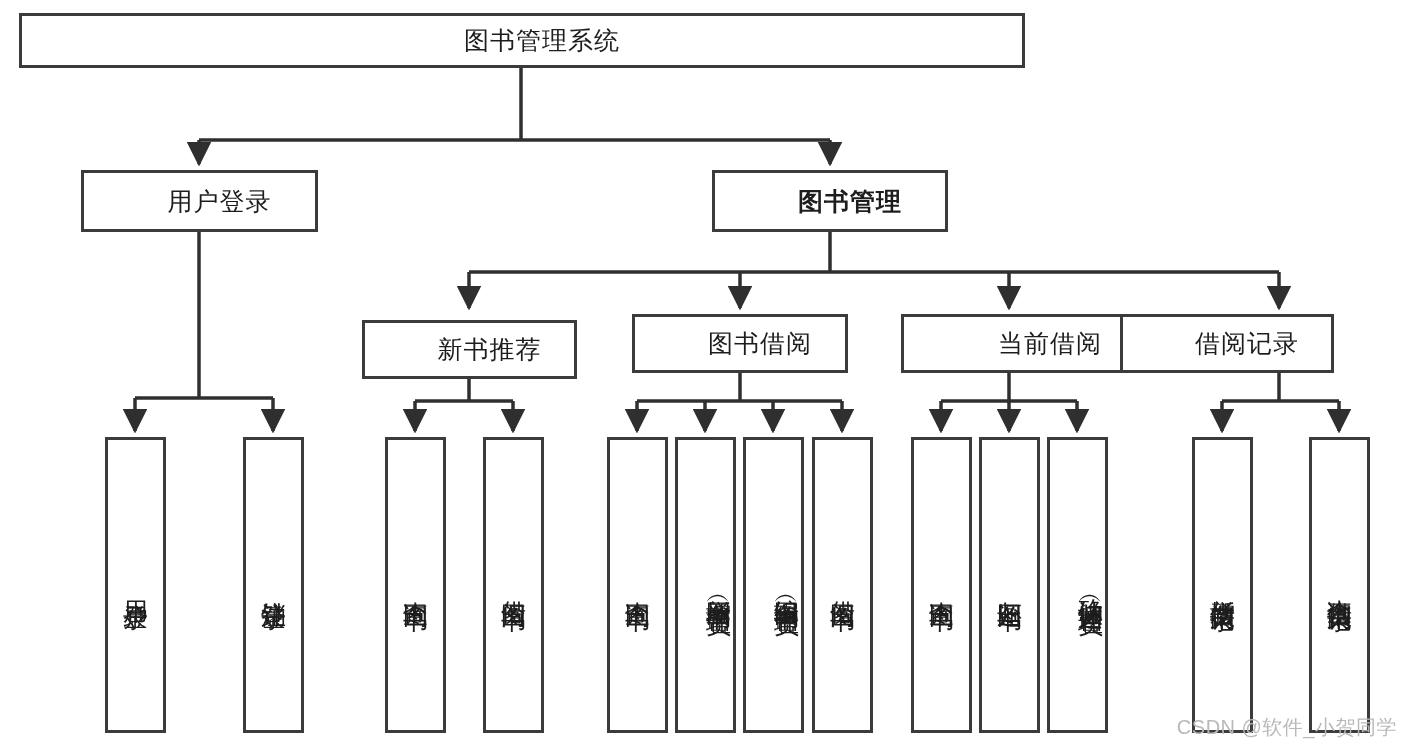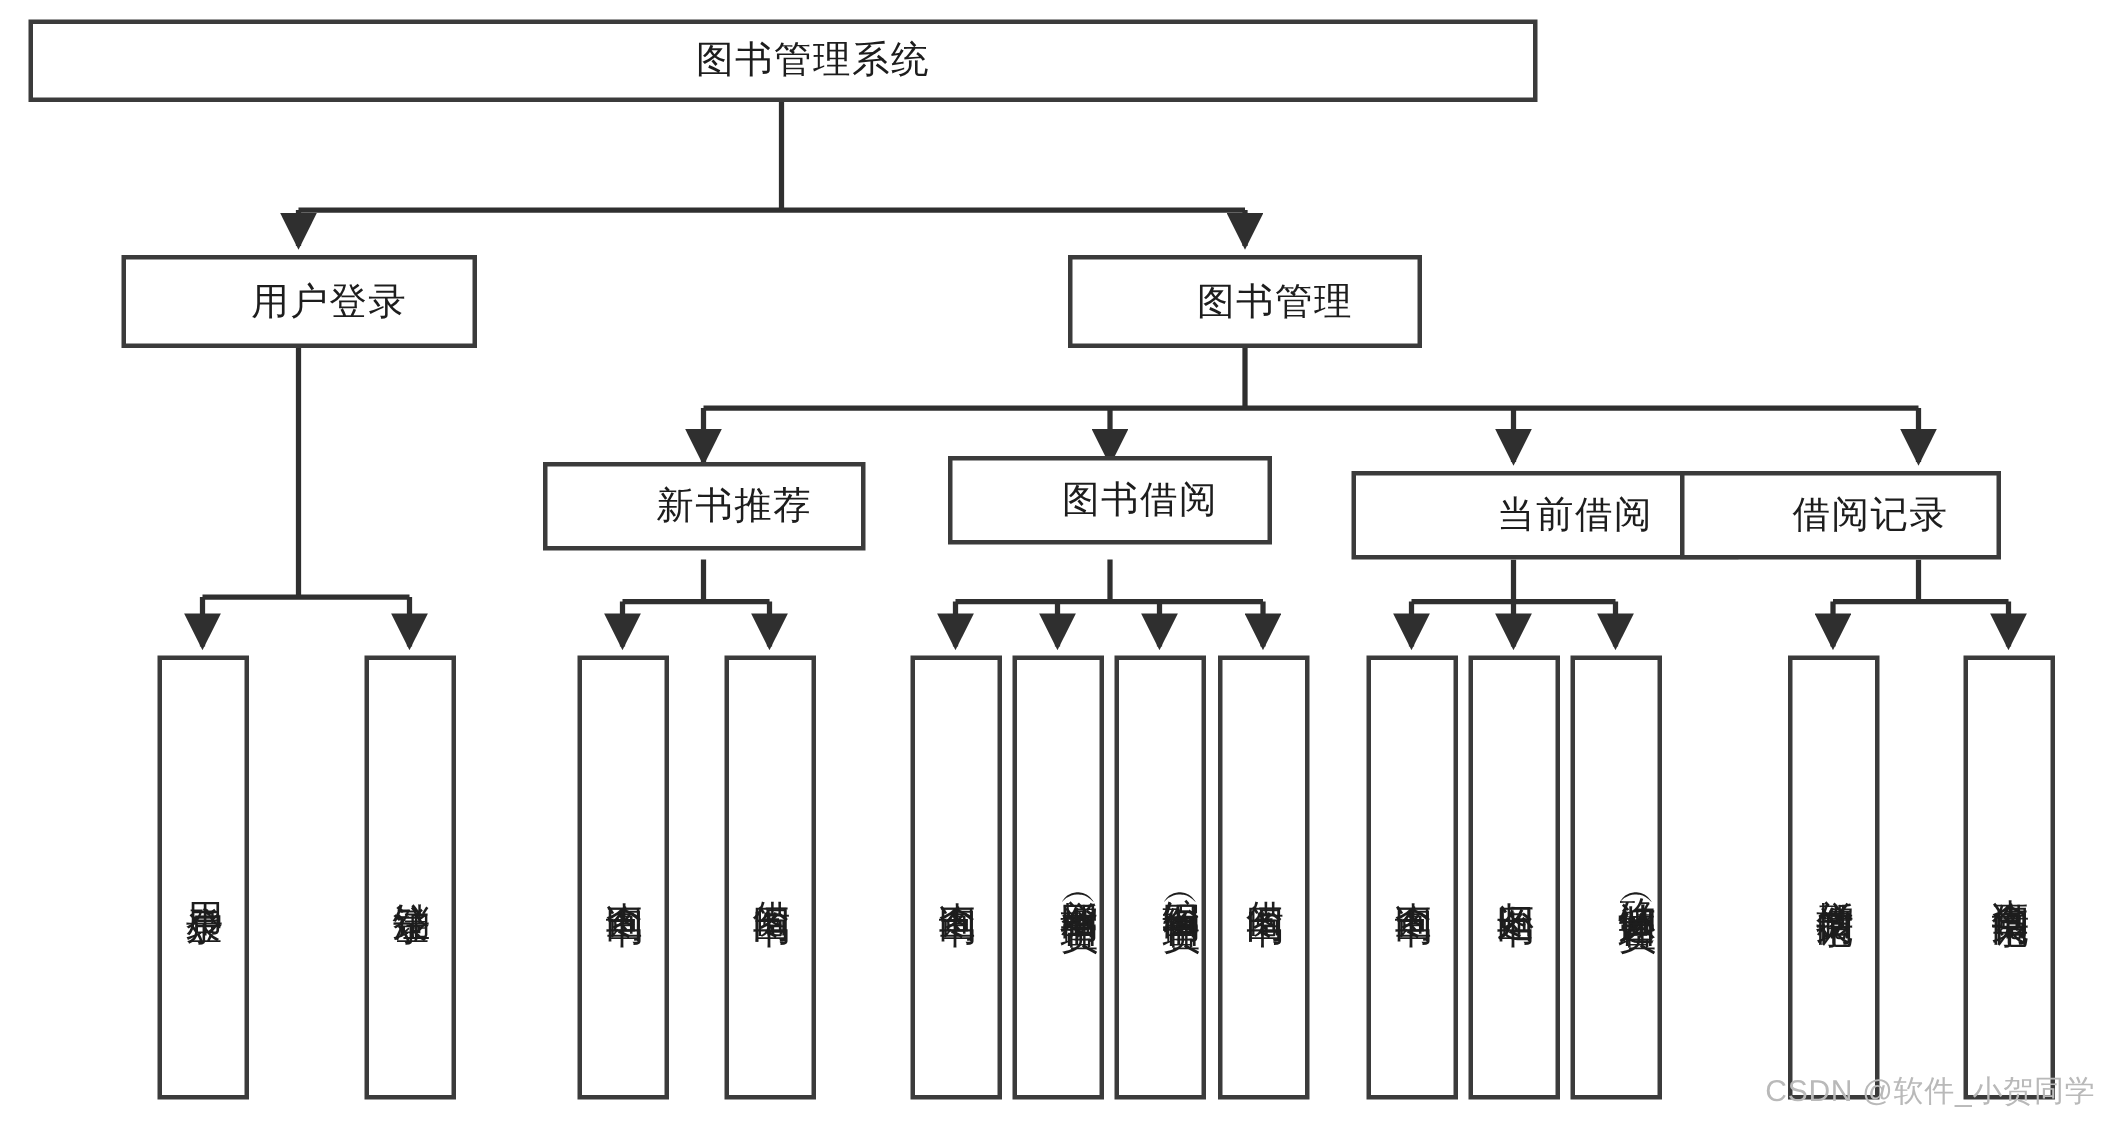--- a/index.html
+++ b/index.html
@@ -128,29 +128,29 @@
   </svg>
 
   <div class="node horiz" style="left:19px; top:13px; width:1006px; height:55px;">
     <span class="node-label">图书管理系统</span>
   </div>
 
   <div class="node horiz" style="left:81px; top:170px; width:237px; height:62px;">
     <span class="node-label">用户登录</span>
   </div>
 
-  <div class="node horiz" style="left:712px; top:170px; width:236px; height:62px;">
+  <div class="node horiz" style="left:712px; top:170px; width:236px; height:62px;font-weight:bold;">
     <span class="node-label">图书管理</span>
   </div>
 
-  <div class="node horiz" style="left:362px; top:308px; width:215px; height:59px;">
+  <div class="node horiz" style="left:362px; top:320px; width:215px; height:59px;">
     <span class="node-label">新书推荐</span>
   </div>
 
-  <div class="node horiz" style="left:632px; top:304px; width:216px; height:59px;">
+  <div class="node horiz" style="left:632px; top:314px; width:216px; height:59px;">
     <span class="node-label">图书借阅</span>
   </div>
 
   <div class="node horiz" style="left:901px; top:314px; width:258px; height:59px;">
     <span class="node-label">当前借阅</span>
   </div>
 
   <div class="node horiz" style="left:1120px; top:314px; width:214px; height:59px;">
     <span class="node-label">借阅记录</span>
   </div>

